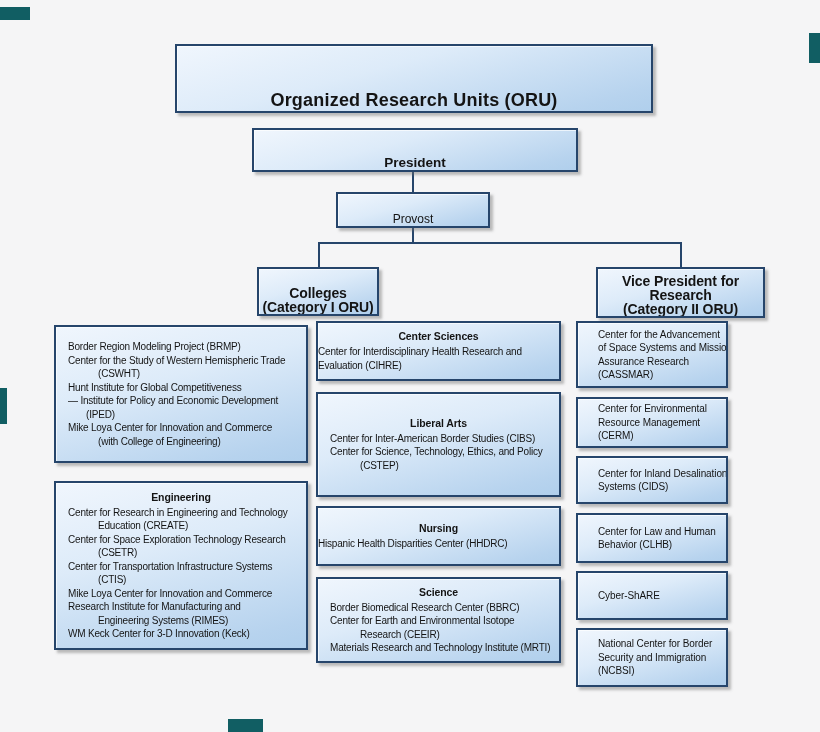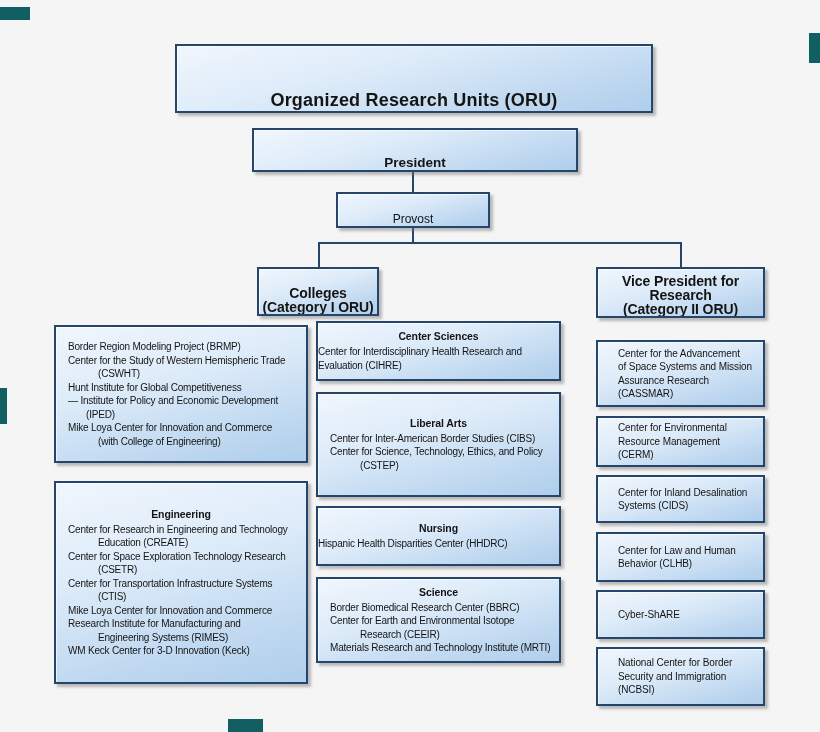--- a/index.html
+++ b/index.html
@@ -36,27 +36,27 @@
   .vpr-box{left:596px;top:267px;width:169px;height:51px;}
   
   .cat-box .box-title{font-size:10.5px;font-weight:bold;text-align:center;margin-bottom:3px;letter-spacing:-0.1px;}
   .cat-box .box-body{font-size:10px;line-height:13.5px;letter-spacing:-0.2px;}
   .cat-box .box-body > div{white-space:nowrap;}
   .cat-box.left-align .box-body{text-align:left;padding-left:12px;}
   .cat-box.center .box-body{}
   .box-body .ind1{padding-left:18px;}
   .box-body .ind2{padding-left:30px;}
   .ba-box  {left:54px; top:325px;width:254px;height:138px;}
-  .eng-box {left:54px; top:481px;width:254px;height:203px;}
+  .eng-box {left:54px; top:481px;width:254px;height:169px;}
   .hs-box  {left:316px;top:321px;width:245px;height:60px;}
   .la-box  {left:316px;top:392px;width:245px;height:105px;}
   .nur-box {left:316px;top:506px;width:245px;height:60px;}
   .sci-box {left:316px;top:577px;width:245px;height:86px;}
   
-  .res-box{width:169px;left:596px;margin-top:19px;}
+  .res-box{width:152px;left:576px;}
   .res-box .box-body{font-size:10px;line-height:13.5px;text-align:left;padding-left:20px;letter-spacing:-0.1px;}
   .res-box .box-body > div{white-space:nowrap;}
   .r1{top:321px;height:67px;}
   .r2{top:397px;height:51px;}
   .r3{top:456px;height:48px;}
   .r4{top:513px;height:50px;}
   .r5{top:571px;height:49px;}
   .r6{top:628px;height:59px;}
   
   .conn{position:absolute;background:#26456b;}

